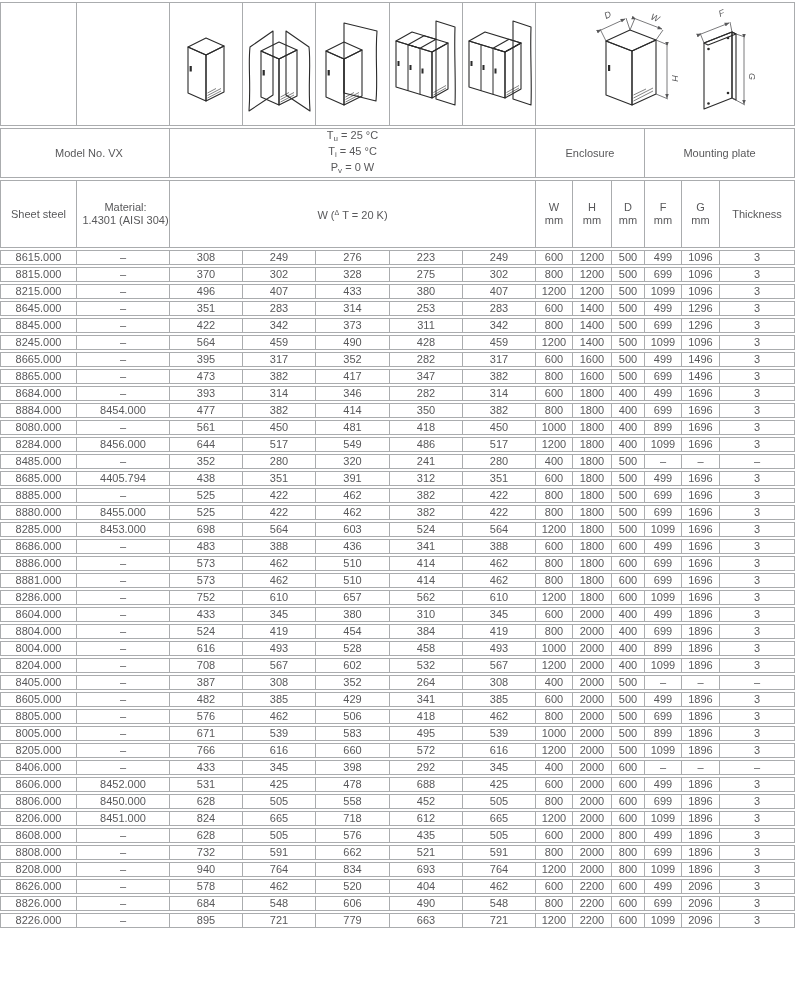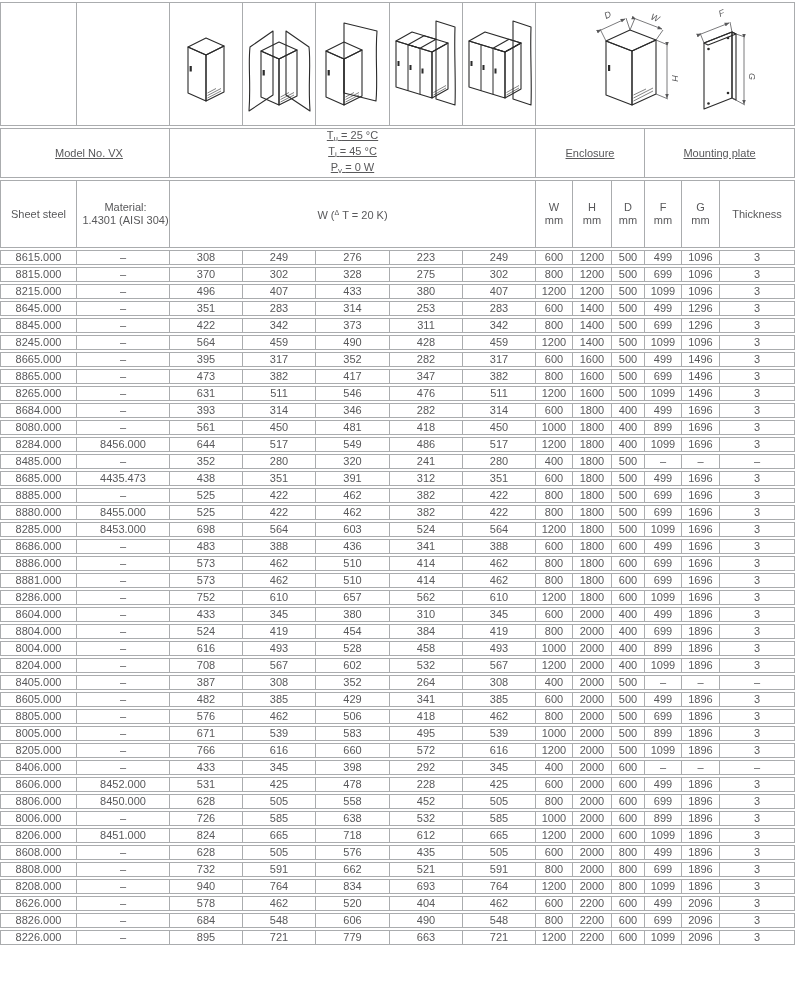--- a/index.html
+++ b/index.html
@@ -18,21 +18,21 @@
     border-right:1px solid #aaacae;
     padding:0;margin:0;
     text-align:center;vertical-align:middle;
     font-weight:normal;font-size:11px;color:#58585a;
     overflow:hidden;white-space:nowrap;
   }
   table.spec tr > td:first-child, table.spec tr > th:first-child{
     border-left:1px solid #aaacae;
   }
   tr.r-img td{height:122px;}
-  tr.r-model td{height:38px;text-decoration:underline;}
+  tr.r-model td{height:38px;}
   tr.r-head th{height:66px;line-height:13px;}
   tr.data-row td{height:13px;line-height:13px;}
   .al{text-align:right;padding-left:8px !important;}
   .al2{text-align:center;padding-left:5px !important;}
   .cond{line-height:13px;}
   sub.u{font-size:8px;vertical-align:-2px;}
   .delta{font-size:7px;vertical-align:4px;}
   svg{display:block;margin:0 auto;}
   .ln{fill:none;stroke:#2b2b2b;stroke-width:1.1;stroke-linejoin:round;}
   .lnt{fill:none;stroke:#58585a;stroke-width:0.8;}
@@ -323,46 +323,46 @@
           <td>347</td>
           <td>382</td>
           <td>800</td>
           <td>1600</td>
           <td>500</td>
           <td>699</td>
           <td>1496</td>
           <td>3</td>
         </tr>
         <tr class="data-row">
-          <td>8265.000</td>
-          <td>–</td>
-          <td>631</td>
-          <td>511</td>
-          <td>546</td>
-          <td>476</td>
-          <td>511</td>
-          <td>1200</td>
-          <td>1600</td>
-          <td>500</td>
-          <td>1099</td>
-          <td>1496</td>
-          <td>3</td>
-        </tr>
-        <tr class="data-row">
           <td>8684.000</td>
           <td>–</td>
           <td>393</td>
           <td>314</td>
           <td>346</td>
           <td>282</td>
           <td>314</td>
           <td>600</td>
           <td>1800</td>
           <td>400</td>
           <td>499</td>
+          <td>1696</td>
+          <td>3</td>
+        </tr>
+        <tr class="data-row">
+          <td>8884.000</td>
+          <td>8454.000</td>
+          <td>477</td>
+          <td>382</td>
+          <td>414</td>
+          <td>350</td>
+          <td>382</td>
+          <td>800</td>
+          <td>1800</td>
+          <td>400</td>
+          <td>699</td>
           <td>1696</td>
           <td>3</td>
         </tr>
         <tr class="data-row">
           <td>8080.000</td>
           <td>–</td>
           <td>561</td>
           <td>450</td>
           <td>481</td>
           <td>418</td>
@@ -399,21 +399,21 @@
           <td>280</td>
           <td>400</td>
           <td>1800</td>
           <td>500</td>
           <td>–</td>
           <td>–</td>
           <td>–</td>
         </tr>
         <tr class="data-row">
           <td>8685.000</td>
-          <td>4435.473</td>
+          <td>4405.794</td>
           <td>438</td>
           <td>351</td>
           <td>391</td>
           <td>312</td>
           <td>351</td>
           <td>600</td>
           <td>1800</td>
           <td>500</td>
           <td>499</td>
           <td>1696</td>
@@ -673,21 +673,21 @@
           <td>–</td>
           <td>–</td>
           <td>–</td>
         </tr>
         <tr class="data-row">
           <td>8606.000</td>
           <td>8452.000</td>
           <td>531</td>
           <td>425</td>
           <td>478</td>
-          <td>228</td>
+          <td>688</td>
           <td>425</td>
           <td>600</td>
           <td>2000</td>
           <td>600</td>
           <td>499</td>
           <td>1896</td>
           <td>3</td>
         </tr>
         <tr class="data-row">
           <td>8806.000</td>
@@ -698,35 +698,20 @@
           <td>452</td>
           <td>505</td>
           <td>800</td>
           <td>2000</td>
           <td>600</td>
           <td>699</td>
           <td>1896</td>
           <td>3</td>
         </tr>
         <tr class="data-row">
-          <td>8006.000</td>
-          <td>–</td>
-          <td>726</td>
-          <td>585</td>
-          <td>638</td>
-          <td>532</td>
-          <td>585</td>
-          <td>1000</td>
-          <td>2000</td>
-          <td>600</td>
-          <td>899</td>
-          <td>1896</td>
-          <td>3</td>
-        </tr>
-        <tr class="data-row">
           <td>8206.000</td>
           <td>8451.000</td>
           <td>824</td>
           <td>665</td>
           <td>718</td>
           <td>612</td>
           <td>665</td>
           <td>1200</td>
           <td>2000</td>
           <td>600</td>

